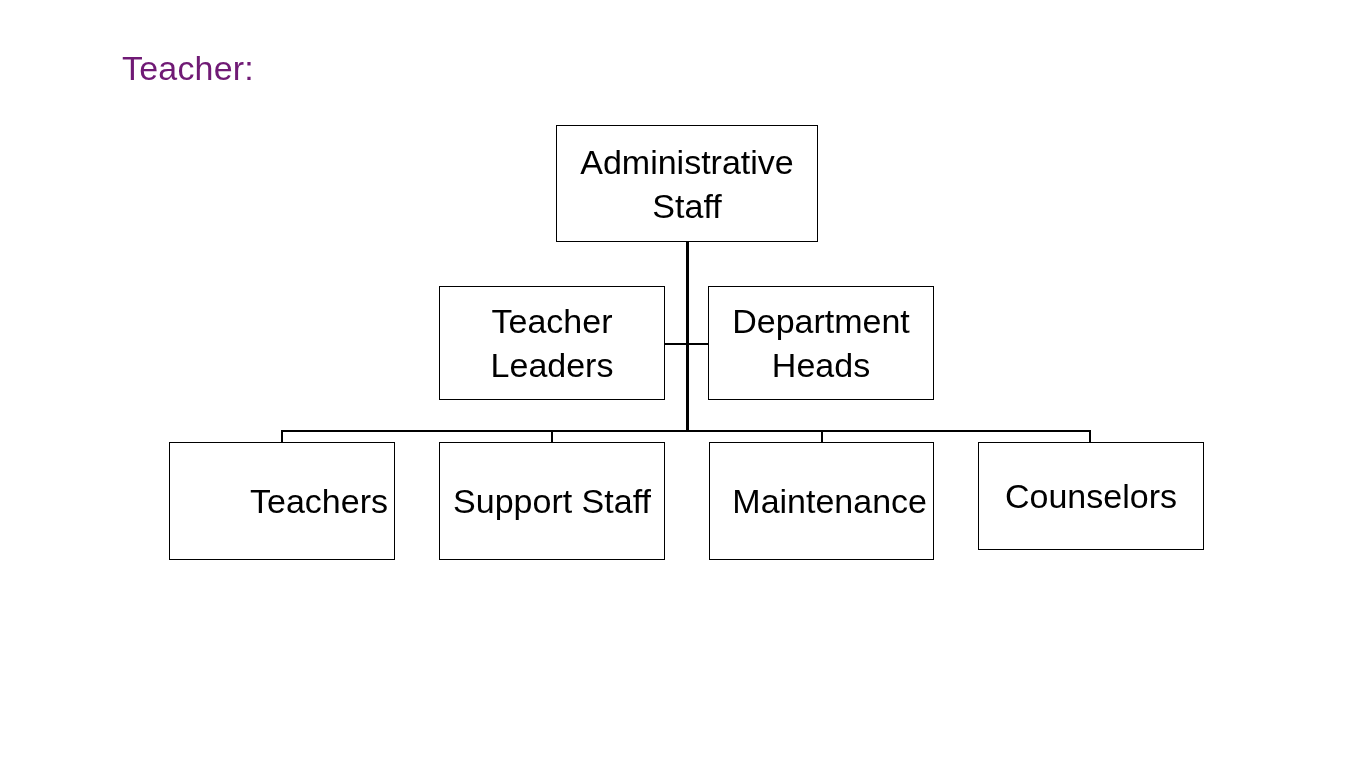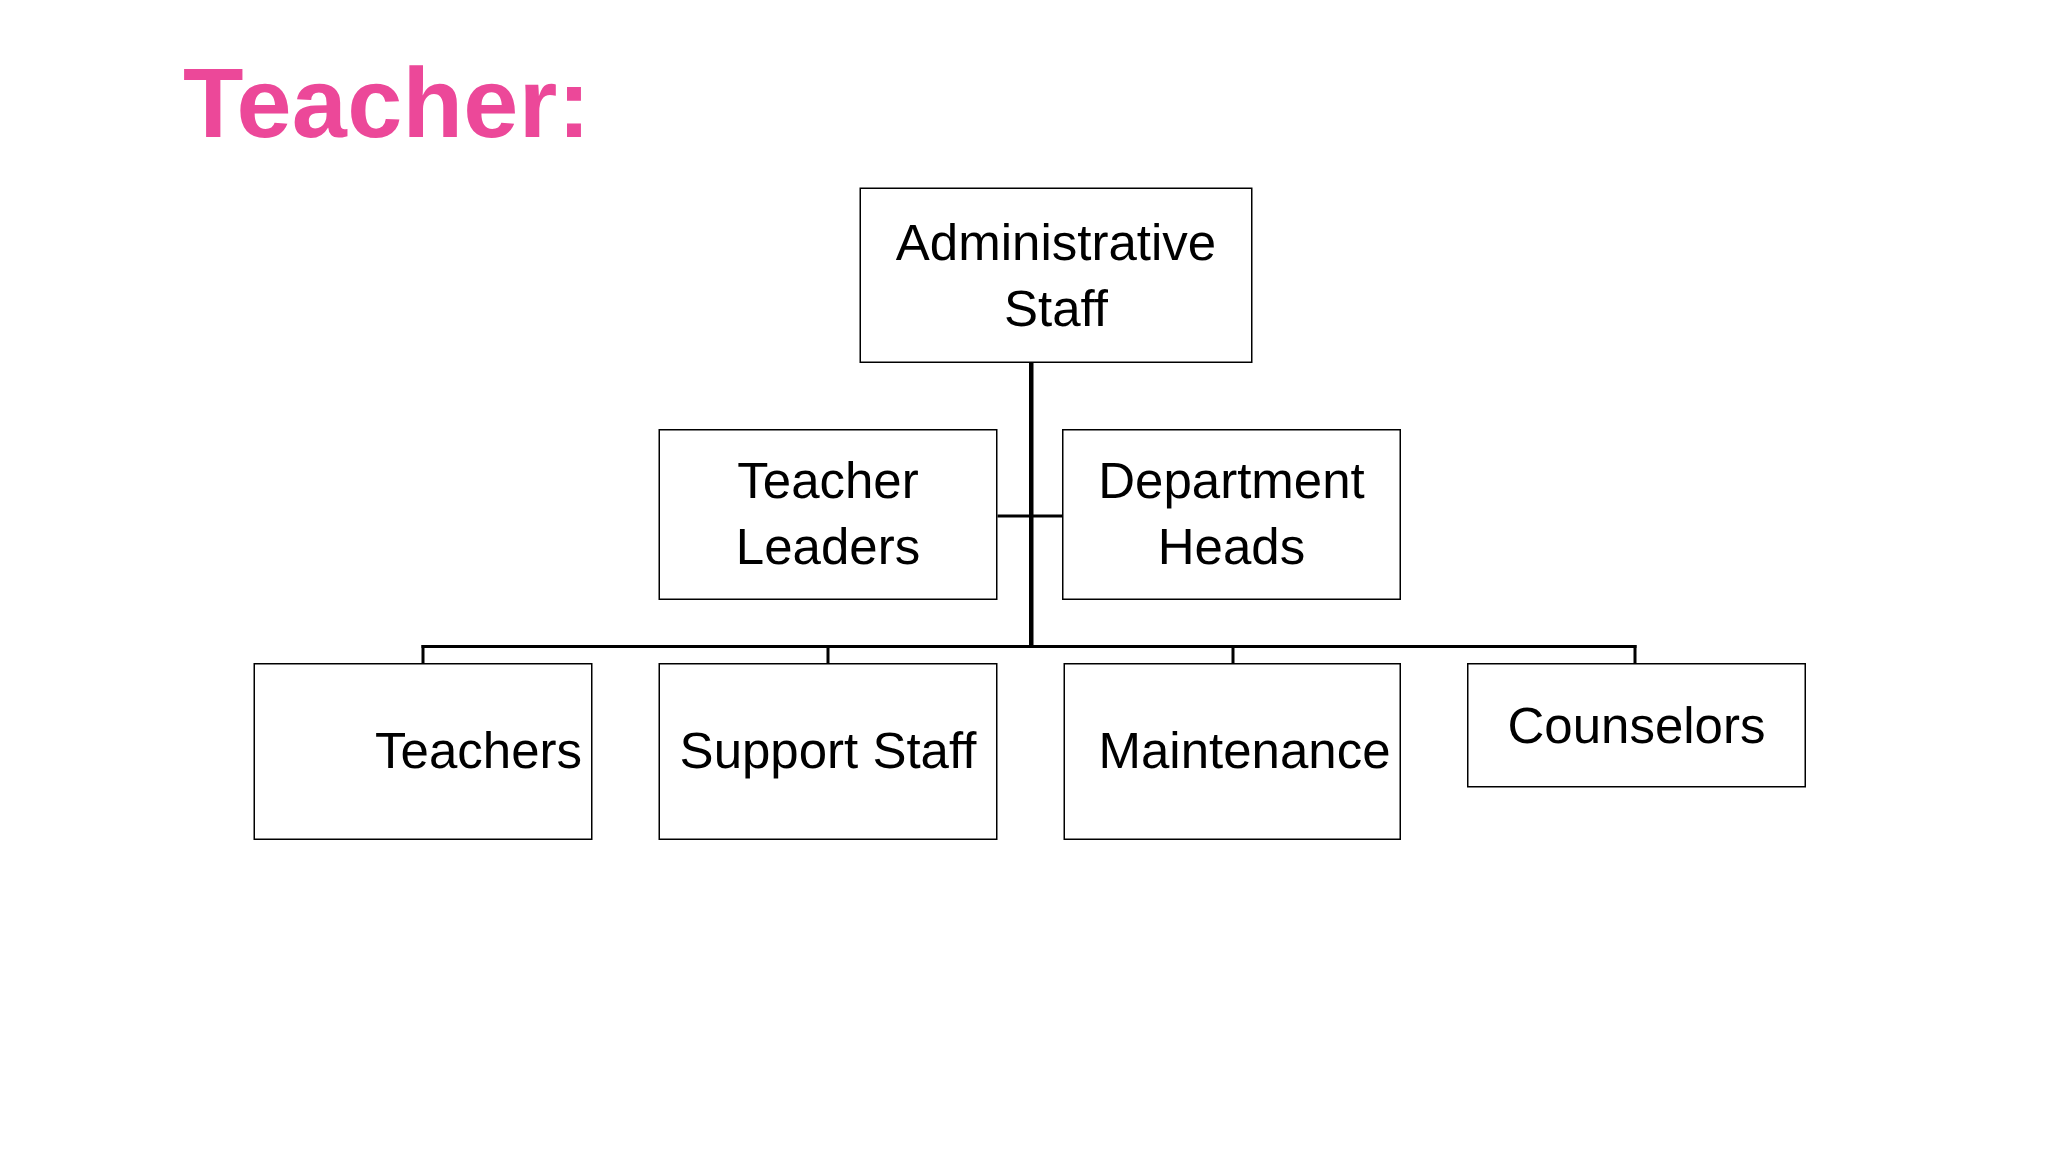--- a/index.html
+++ b/index.html
@@ -15,24 +15,24 @@
     position: relative;
     width: 1366px;
     height: 768px;
     background: #FFFFFF;
     overflow: hidden;
   }
   #slide-title {
     position: absolute;
     left: 122px;
     top: 38px;
-    font-size: 66px;
+    font-size: 34px;
     line-height: 60px;
-    font-weight: 700;
-    color: #ec4899;
+    font-weight: 400;
+    color: #701a75;
     letter-spacing: 0.2px;
     white-space: nowrap;
   }
   .node {
     position: absolute;
     box-sizing: border-box;
     background: #FFFFFF;
     border: 1.6px solid #000000;
     display: flex;
     align-items: center;
@@ -73,21 +73,21 @@
 
   <div class="connector" style="left:688px; top:343px; width:22px; height:2px;"></div>
 
   <div class="connector" style="left:281px; top:430px; width:810px; height:2px;"></div>
 
   <div class="connector" style="left:281px; top:430px; width:2px; height:13px;"></div>
   <div class="connector" style="left:551px; top:430px; width:2px; height:13px;"></div>
   <div class="connector" style="left:821px; top:430px; width:2px; height:13px;"></div>
   <div class="connector" style="left:1089px; top:430px; width:2px; height:13px;"></div>
 
-  <div class="node" style="left:556px; top:125px; width:262px; height:117px;margin-left:17px;">
+  <div class="node" style="left:556px; top:125px; width:262px; height:117px;">
     <span class="node-label">Administrative
 Staff</span>
   </div>
 
   <div class="node" style="left:439px; top:286px; width:226px; height:114px;justify-content:flex-end;">
     <span class="node-label">Teacher
 Leaders</span>
   </div>
 
   <div class="node" style="left:708px; top:286px; width:226px; height:114px;">
@@ -100,17 +100,17 @@
   </div>
 
   <div class="node" style="left:439px; top:442px; width:226px; height:118px;">
     <span class="node-label">Support Staff</span>
   </div>
 
   <div class="node" style="left:709px; top:442px; width:225px; height:118px;text-align:right;">
     <span class="node-label">Maintenance</span>
   </div>
 
-  <div class="node" style="left:978px; top:442px; width:226px; height:83px;">
+  <div class="node" style="left:978px; top:442px; width:226px; height:108px;">
     <span class="node-label">Counselors</span>
   </div>
 
 </div>
 
 </body></html>

